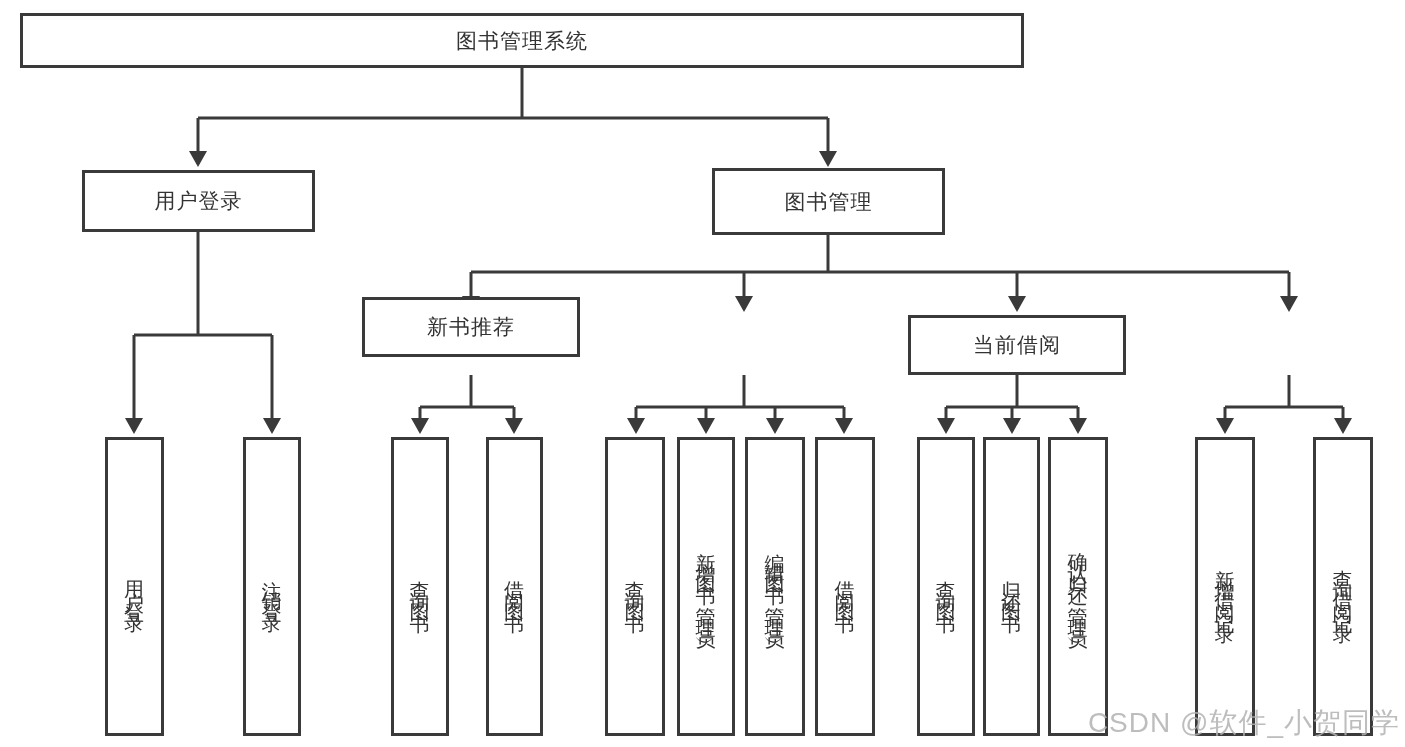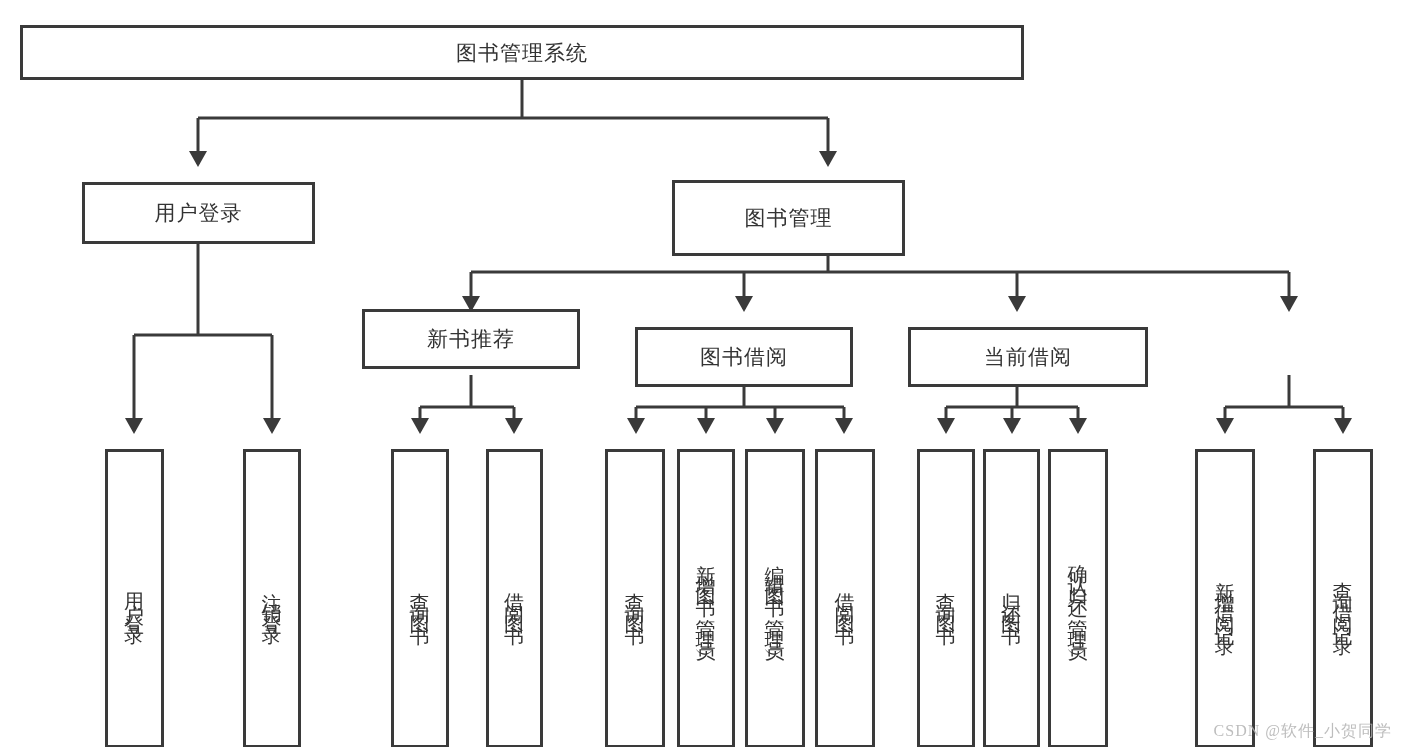--- a/index.html
+++ b/index.html
@@ -2,32 +2,32 @@
 <html><head>
 <meta charset="utf-8">
 <style>
   html,body{margin:0;padding:0;background:#fff;}
   .stage{
     position:relative;width:1405px;height:747px;background:#ffffff;
     font-family:"Liberation Sans",sans-serif;overflow:hidden;color:#333;
   }
   .box{
     position:absolute;box-sizing:border-box;background:#ffffff;
-    border:3px solid #3a3a3a;display:flex;align-items:center;justify-content:center;margin-top:12px;
+    border:3px solid #3a3a3a;display:flex;align-items:center;justify-content:center;
   }
   .hbox{font-size:21px;letter-spacing:1px;color:#333;}
   .vbox{font-size:20px;color:#333;}
   .vbox .vtxt{
     writing-mode:vertical-rl;text-orientation:mixed;
     letter-spacing:11px;line-height:1;white-space:nowrap;
   }
   svg.wires{position:absolute;left:0;top:0;pointer-events:none;}
   .watermark{
-    position:absolute;right:13px;bottom:5px;font-size:16px;
-    color:rgba(178,178,178,0.85);letter-spacing:1px;white-space:nowrap;font-family:Liberation Serif, serif;
+    position:absolute;right:5px;bottom:5px;font-size:28px;
+    color:rgba(178,178,178,0.85);letter-spacing:1px;white-space:nowrap;
   }
 </style>
 </head>
 <body>
 
 <div class="stage">
 
   <svg class="wires" width="1405" height="747" viewBox="0 0 1405 747">
     <defs>
       <marker id="ah" markerUnits="userSpaceOnUse" markerWidth="18" markerHeight="20" refX="13" refY="9" orient="auto">
@@ -78,31 +78,28 @@
     </g>
   </svg>
 
   <div class="box hbox" style="left:20px;top:13px;width:1004px;height:55px">
     <span>图书管理系统</span>
   </div>
 
   <div class="box hbox" style="left:82px;top:170px;width:233px;height:62px">
     <span>用户登录</span>
   </div>
-  <div class="box hbox" style="left:672px;top:168px;width:233px;height:76px">
+  <div class="box hbox" style="left:712px;top:168px;width:233px;height:67px">
     <span>图书管理</span>
   </div>
 
   <div class="box hbox" style="left:362px;top:297px;width:218px;height:60px">
     <span>新书推荐</span>
   </div>
-  <div class="box hbox" style="left:635px;top:315px;width:218px;height:60px">
-    <span>图书借阅</span>
-  </div>
-  <div class="box hbox" style="left:908px;top:315px;width:240px;height:60px">
+  <div class="box hbox" style="left:908px;top:315px;width:218px;height:60px">
     <span>当前借阅</span>
   </div>
 
   <div class="box vbox" style="left:105px;top:437px;width:59px;height:299px">
     <span class="vtxt">用户登录</span>
   </div>
   <div class="box vbox" style="left:243px;top:437px;width:58px;height:299px">
     <span class="vtxt">注销登录</span>
   </div>
 

